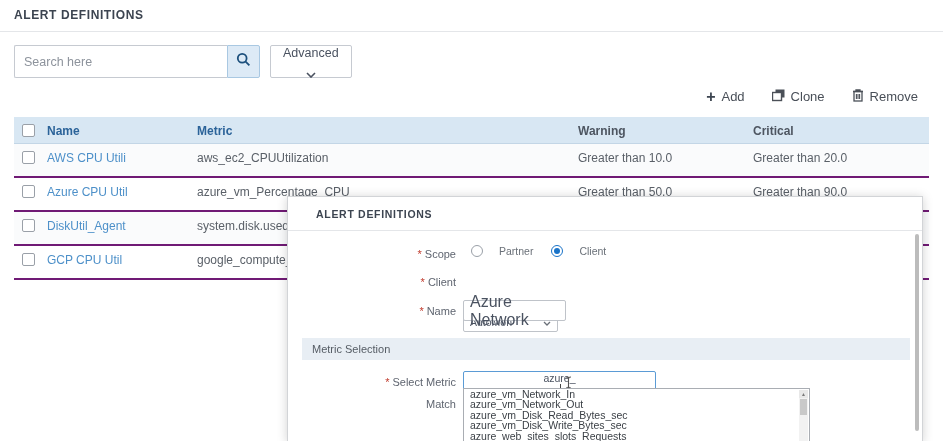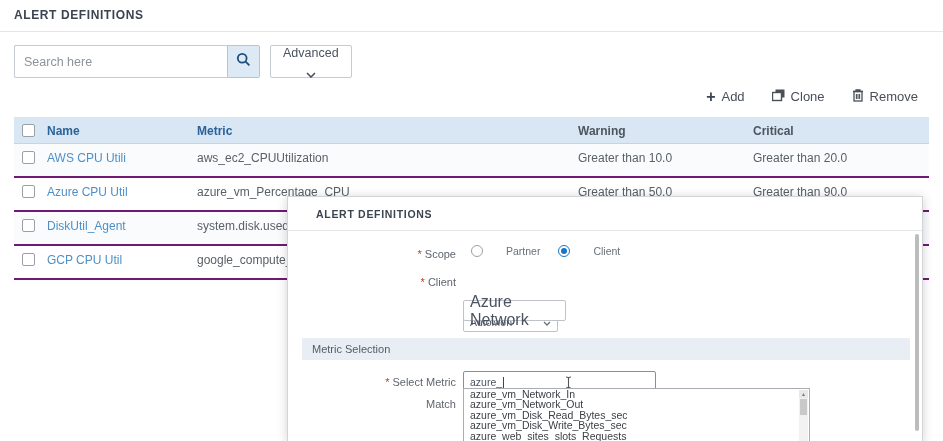--- a/index.html
+++ b/index.html
@@ -53,40 +53,40 @@
     letter-spacing:.7px; color:#3c4450; text-transform:uppercase; }
   .modal-rule { position:absolute; left:0; top:33px; width:100%; height:1px; background:#e4e6e9; }
   .modal-scrollbar { position:absolute; right:3px; top:37px; width:4px; height:197px;
     background:#bcbcbc; border-radius:2px; cursor:pointer; }
 
   .f-label { position:absolute; left:0; width:168px; text-align:right; font-size:11px;
     color:#5f6570; white-space:nowrap; }
   .req { color:#c0392b; margin-right:3px; }
 
   .radio-group { position:absolute; left:183px; display:flex; gap:18px; align-items:center; }
-  .radio-opt { display:flex; align-items:center; gap:23px; font-size:10.5px; color:#6a7078; cursor:pointer; }
+  .radio-opt { display:flex; align-items:center; gap:16px; font-size:10.5px; color:#6a7078; cursor:pointer; }
   .radio { width:12px; height:12px; border:1.5px solid #9aa0a8; border-radius:50%; background:#fff;
     display:flex; align-items:center; justify-content:center; }
   .radio.sel { border-color:#1a73c8; }
   .radio.sel::after { content:""; width:6px; height:6px; border-radius:50%; background:#1a73c8; }
 
   .mini-select { position:absolute; left:175px; width:95px; height:21px; border:1px solid #bfc3c9;
     border-radius:2px; background:#fff; font-size:10.5px; color:#4a5260; display:flex;
     align-items:center; padding:0 6px; justify-content:space-between; cursor:pointer; }
   .mini-input { position:absolute; left:175px; width:103px; height:21px; border:1px solid #bfc3c9;
     border-radius:2px; background:#fff; font-size:16px; color:#4a5260; display:flex;
     align-items:center; padding:0 6px; }
 
   .section-bar { position:absolute; left:14px; top:141px; width:608px; height:22px;
     background:#e8eef4; font-size:11px; color:#555c64; display:flex; align-items:center;
     padding-left:10px; }
 
   .metric-input { position:absolute; left:175px; top:174px; width:193px; height:22px;
     border:1px solid #5b9bd5; border-radius:2px; background:#fff; font-size:10.5px; color:#4a5260;
-    display:flex; align-items:center; padding:0 6px; }
+    display:flex; align-items:center; padding:0 6px;flex-direction:column; }
   .caret { display:inline-block; width:1px; height:11px; background:#444; margin-left:1px; }
   .ibeam { position:absolute; left:100px; top:4px; }
 
   .suggest-list { position:absolute; left:175px; top:191px; width:347px; height:60px;
     background:#fff; border:1px solid #a9adb3; overflow:hidden; z-index:6; }
   .suggest-item { font-size:10.5px; color:#3a3f45; height:10.4px; line-height:10.6px;
     padding-left:6px; white-space:nowrap; cursor:pointer; }
   .list-scrollbar { position:absolute; right:1px; top:1px; width:9px; height:52px; background:#f2f2f2; }
   .list-up-arrow { width:9px; height:8px; background:#e8e8e8; color:#7a7a7a; font-size:5px;
     display:flex; align-items:center; justify-content:center; cursor:pointer; }
@@ -216,20 +216,21 @@
     <div class="f-label" style="top:79px;"><span class="req">*</span><span>Client</span></div>
     <div class="mini-select" style="top:74px;margin-top:40px;">
       <span>AutoMon</span>
       <span>
         <svg width="8" height="5" viewBox="0 0 8 5">
             <path d="M1 1l3 3 3-3" fill="none" stroke="#6a7078" stroke-width="1.3"></path>
           </svg>
       </span>
     </div>
 
+    <div class="f-label" style="top:108px;"><span class="req">*</span><span>Name</span></div>
     <div class="mini-input" style="top:103px;">
       <span>Azure Network</span>
     </div>
 
     <div class="section-bar">
       <span>Metric Selection</span>
     </div>
 
     <div class="f-label" style="top:179px;"><span class="req">*</span><span>Select Metric</span></div>
     <div class="metric-input">

